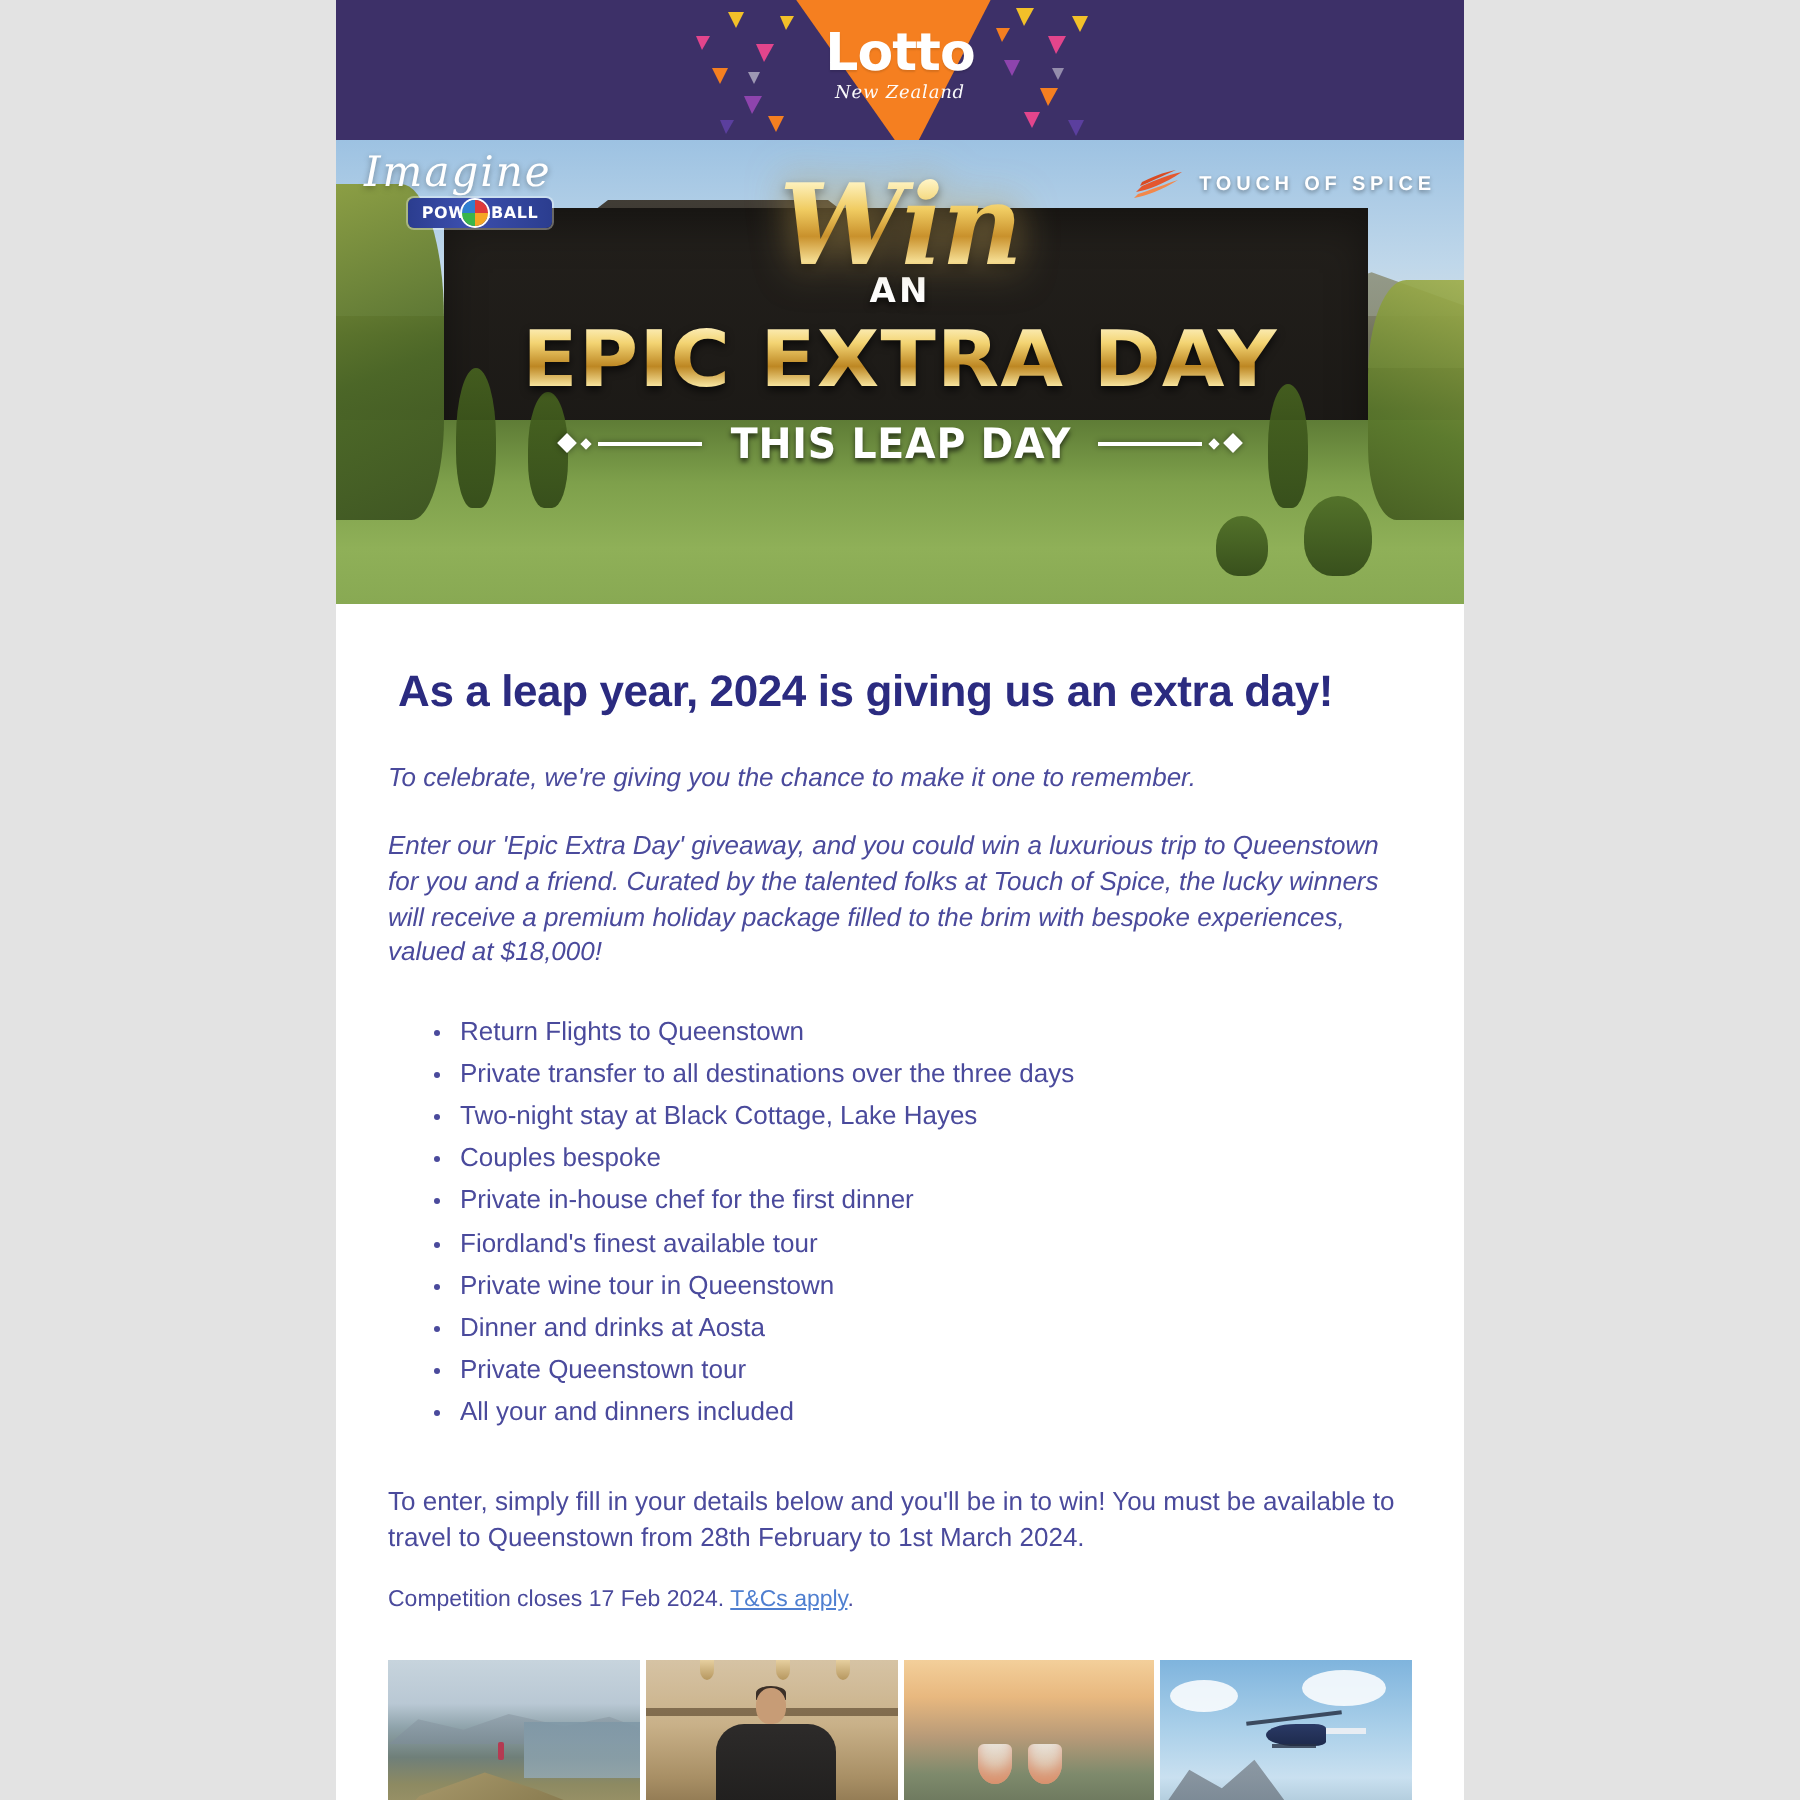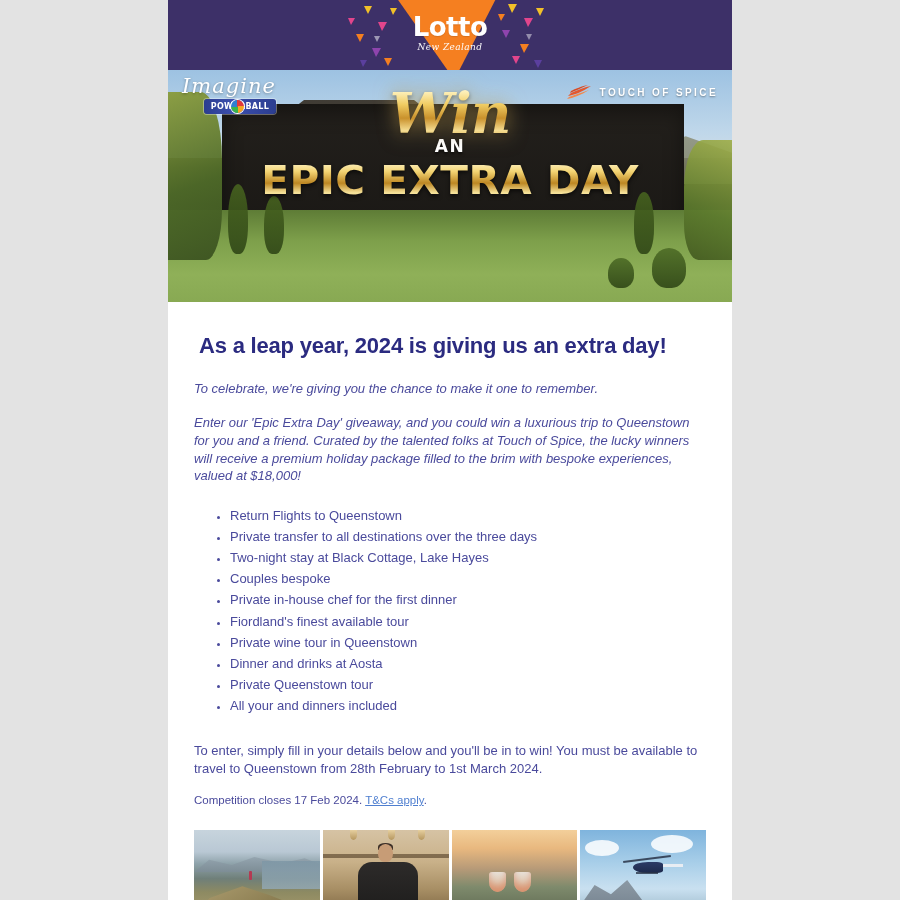--- a/index.html
+++ b/index.html
@@ -596,20 +596,33 @@
         <path d="M1 15 C7 14, 15 11, 23 6 C17 8, 9 11, 3 13 Z" fill="#f2884b"></path>
         <path d="M4 9 C9 7, 15 4, 22 1 C16 2, 9 5, 5 7 Z" fill="#d94b23"></path>
       </svg>
       <span class="spice-word">TOUCH OF SPICE</span>
     </div>
 
     <div class="hero-copy">
       <div class="win-script">Win</div>
       <div class="an-word">AN</div>
       <div class="epic-line">EPIC EXTRA DAY</div>
+      <div class="leap-row">
+        <span class="orn">
+          <span class="dia"></span>
+            <span class="dia sm"></span>
+            <span class="rule"></span>
+        </span>
+        <span class="leap-word">THIS LEAP DAY</span>
+        <span class="orn">
+          <span class="rule"></span>
+            <span class="dia sm"></span>
+            <span class="dia"></span>
+        </span>
+      </div>
     </div>
   </div>
 
   <div class="content">
     <h1 class="headline">As a leap year, 2024 is giving us an extra day!</h1>
 
     <p class="body-copy">To celebrate, we're giving you the chance to make it one to remember.</p>
 
     <p class="body-copy tight">Enter our 'Epic Extra Day' giveaway, and you could win a luxurious trip to Queenstown for you and a friend. Curated by the talented folks at Touch of Spice, the lucky winners will receive a premium holiday package filled to the brim with bespoke experiences, valued at $18,000!</p>
 

